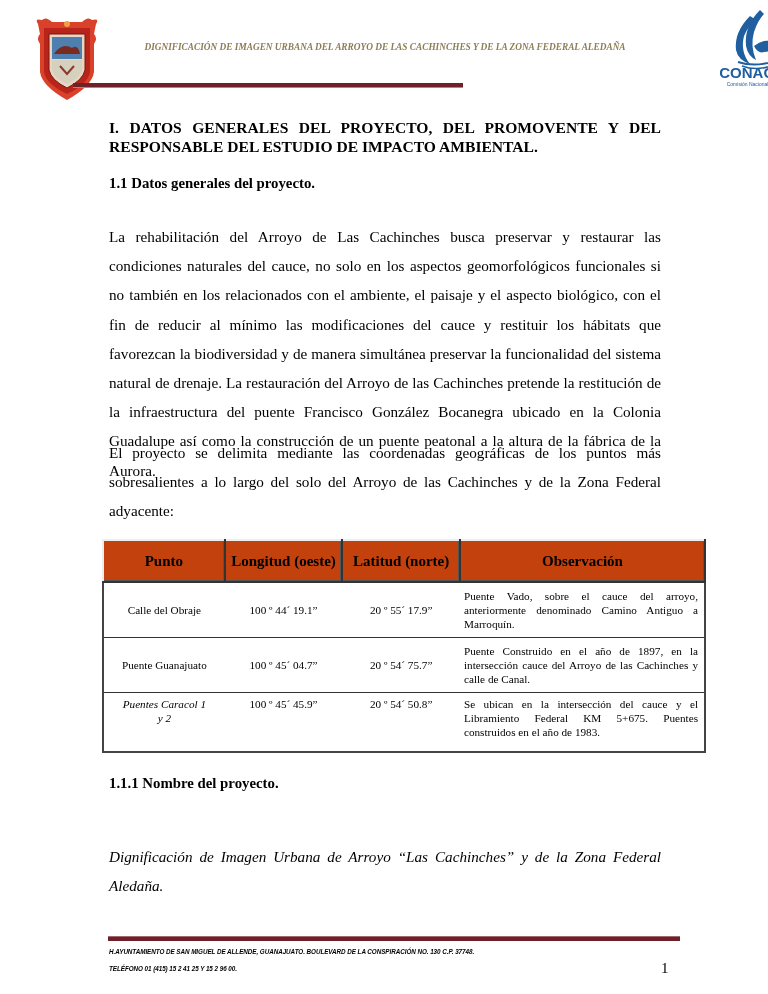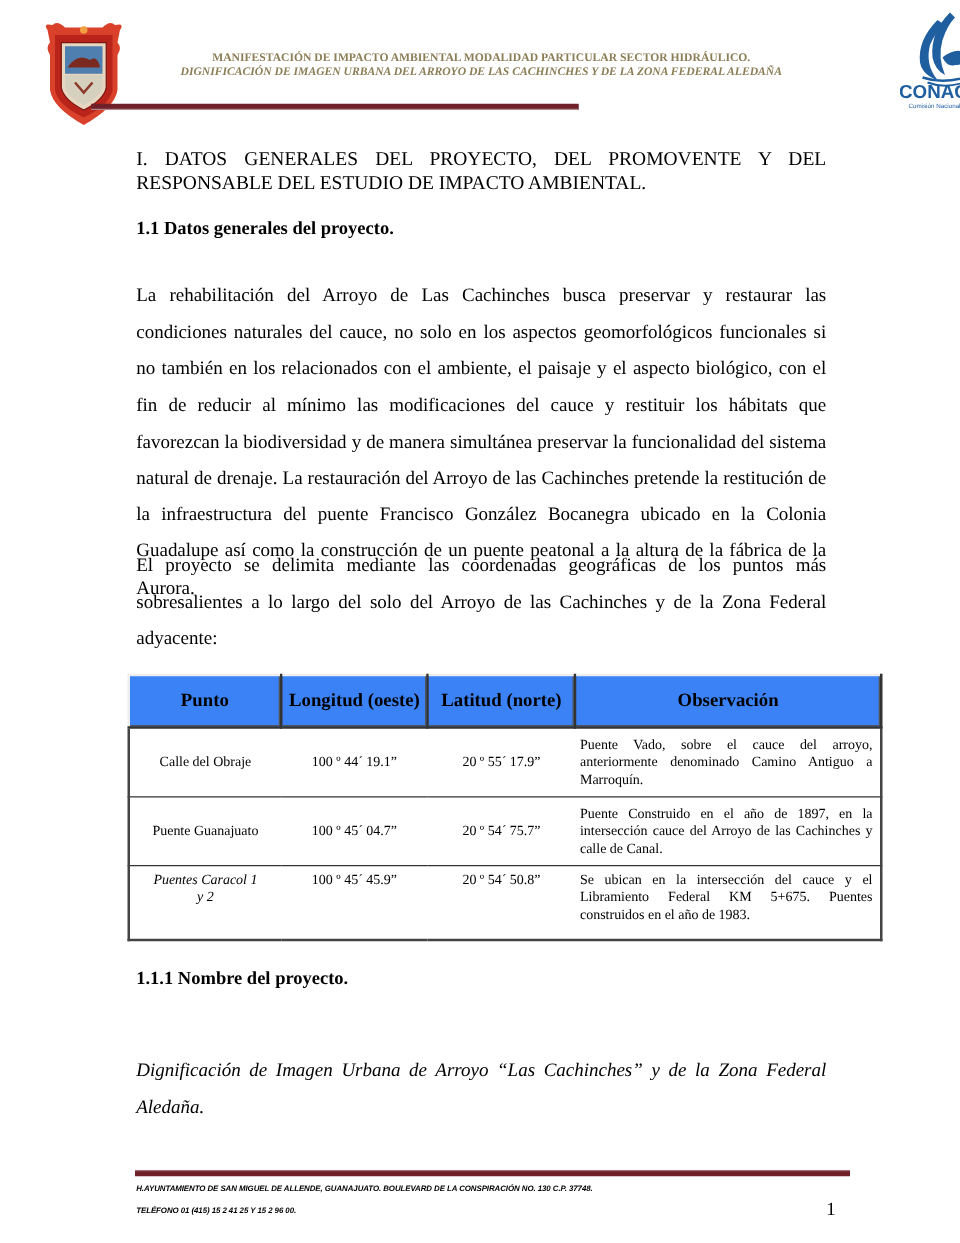--- a/index.html
+++ b/index.html
@@ -6,30 +6,30 @@
     body { width: 768px; height: 994px; position: relative; overflow: hidden; font-family: "Liberation Serif", serif; color: #000; }
 
     
     .logo-left { position: absolute; left: 32px; top: 14px; width: 70px; height: 90px; }
     .logo-right { position: absolute; left: 720px; top: 6px; width: 76px; height: 82px; }
     .header-text { position: absolute; left: 100px; top: 42px; width: 570px; text-align: center; font-family: "Liberation Serif", serif; font-size: 9.3px; line-height: 10.5px; color: #8b7d55; font-weight: bold; }
     .header-text .l1 { font-style: normal; }
     .header-text .l2, .header-text .l3 { font-style: italic; }
 
     
-    .section-title { position: absolute; left: 109px; top: 118px; width: 552px; font-size: 15.6px; font-weight: normal; line-height: 19px; text-align: justify; text-align-last: left; }
+    .section-title { position: absolute; left: 109px; top: 118px; width: 552px; font-size: 15.6px; font-weight: bold; line-height: 19px; text-align: justify; text-align-last: left; }
     .section-title .first-line { display: block; text-align: justify; text-align-last: justify; }
     .subsection { position: absolute; left: 109px; top: 175px; font-size: 14.8px; font-weight: bold; text-align: right; }
     .para { position: absolute; left: 109px; width: 552px; font-size: 15.2px; line-height: 29.2px; text-align: justify; }
     .para.p1 { top: 222px; }
     .para.p2 { top: 438px; }
 
     
     .doc-table { position: absolute; left: 102px; top: 539px; width: 604px; border-collapse: collapse; border: 2px solid #444; font-family: "Liberation Serif", serif; }
-    .doc-table th { background: #3b82f6; font-size: 15px; font-weight: bold; line-height: 17px; height: 36px; padding: 2px 4px; border: 2px solid #333; border-top: 2px solid #eee; border-left: 2px solid #eee; box-shadow: inset -1px -1px 0 #555; }
+    .doc-table th { background: #c2410c; font-size: 15px; font-weight: bold; line-height: 17px; height: 36px; padding: 2px 4px; border: 2px solid #333; border-top: 2px solid #eee; border-left: 2px solid #eee; box-shadow: inset -1px -1px 0 #555; }
     .doc-table td { font-size: 11.2px; line-height: 14.2px; padding: 4px 6px 4px 6px; vertical-align: middle; border-top: 1.5px solid #333; }
     .doc-table td.c { text-align: center; margin-top: 12px; }
     .doc-table td.obs { text-align: justify; padding-left: 4px; padding-right: 6px; }
     .doc-table tr.row td { height: 46px; }
     .doc-table tr.row:last-child td { height: 50px; vertical-align: top; padding-top: 4px; }
 
     .sub2 { position: absolute; left: 109px; top: 775px; font-size: 14.8px; font-weight: bold; }
     .project-name { position: absolute; left: 109px; top: 816px; width: 552px; font-size: 15.2px; line-height: 29.2px; font-style: italic; text-align: justify; margin-top: 26px; }
 
     
@@ -49,21 +49,20 @@
     <path d="M17 20 L53 20 L53 56 Q51 66 35 74 Q19 66 17 56 Z" fill="#e8d7c0" stroke="#7a1410" stroke-width="1"></path>
     <rect x="20" y="23" width="30" height="22" fill="#4f7fae"></rect>
     <path d="M22 40 Q30 28 40 34 Q46 30 48 40 Z" fill="#7a2a1e"></path>
     <path d="M20 46 L50 46 L50 56 Q48 64 35 70 Q22 64 20 56 Z" fill="#d6d0bf"></path>
     <path d="M28 52 L35 60 L42 52" stroke="#8a3a2a" stroke-width="2" fill="none"></path>
     <circle cx="35" cy="10" r="3" fill="#f0a040"></circle>
   </svg>
 </div>
 
 <div class="header-text">
-  <div class="l1">MANIFESTACIÓN DE IMPACTO AMBIENTAL MODALIDAD PARTICULAR SECTOR HIDRÁULICO.</div>
   <div class="l2">DIGNIFICACIÓN DE IMAGEN URBANA DEL ARROYO DE LAS CACHINCHES Y DE LA ZONA FEDERAL ALEDAÑA</div>
 </div>
 
 <div style="position:absolute; left:73px; top:83px; width:390px; height:4px; background:#6e2128; border-bottom:1px solid #b08488;"></div>
 
 <div class="logo-right">
   <svg width="76" height="82" viewBox="0 0 76 82">
     <path d="M30 10 Q14 26 16 44 Q18 54 30 58 Q20 46 24 30 Q28 20 36 14 Z" fill="#1f5fa0"></path>
     <path d="M40 4 Q24 20 26 40 Q28 50 36 54 Q30 40 34 26 Q38 14 44 8 Z" fill="#1f5fa0"></path>
     <path d="M34 40 Q44 32 52 36 L60 34 L56 40 Q52 46 44 46 Q38 48 34 40 Z" fill="#1f5fa0"></path>

